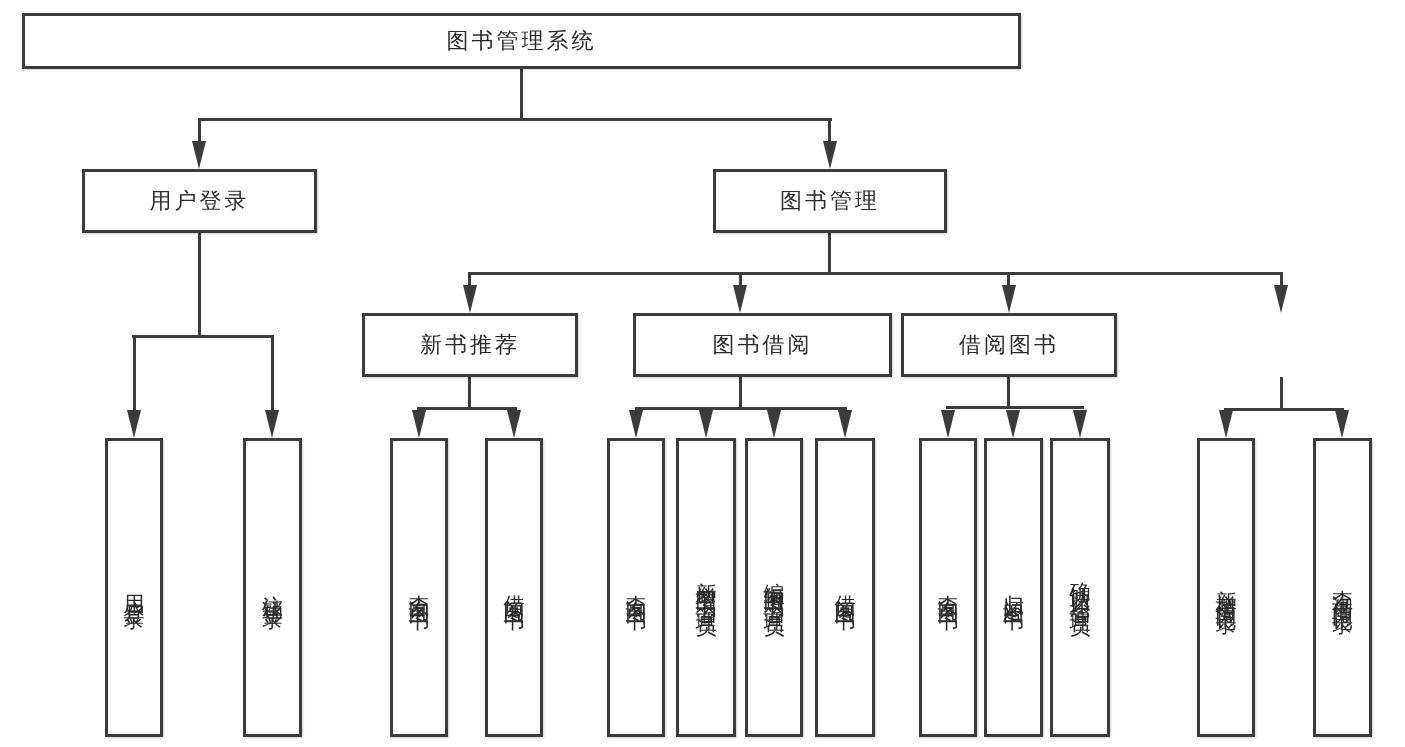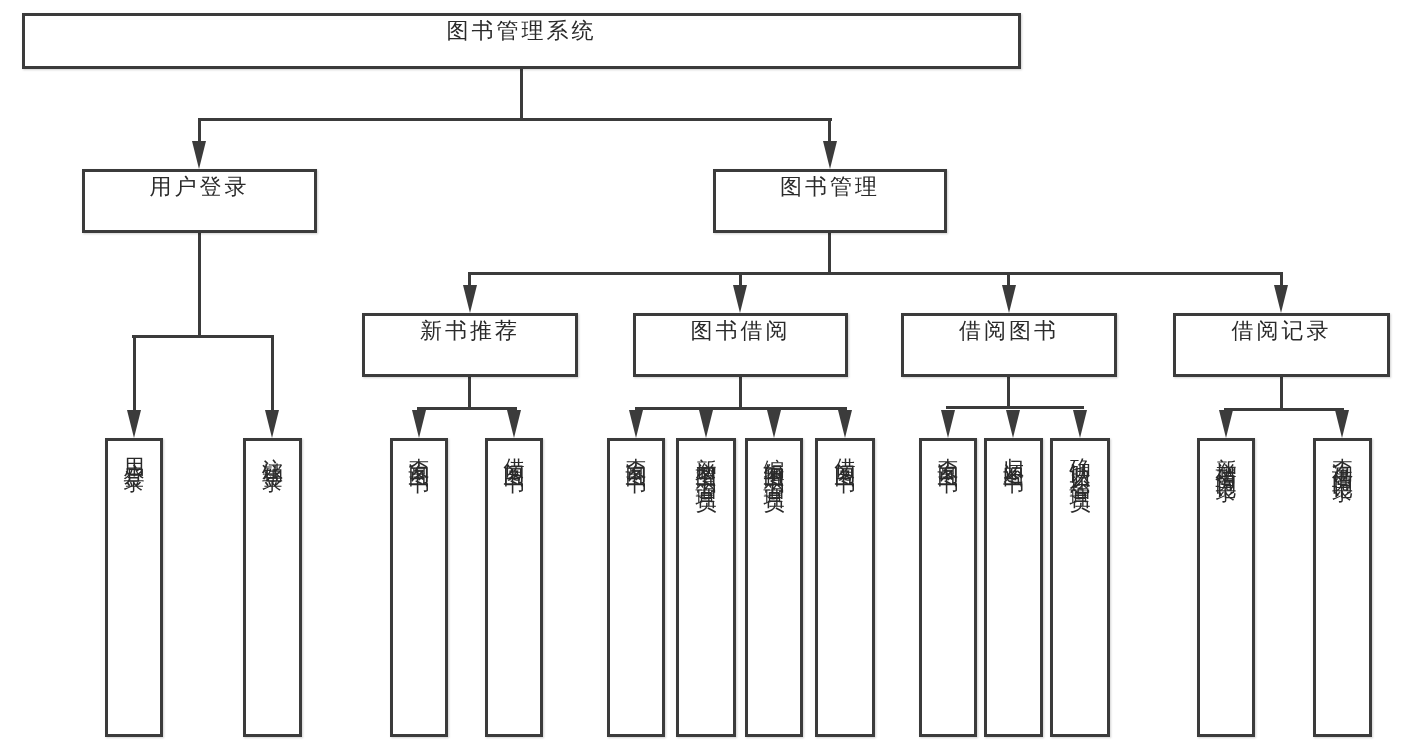--- a/index.html
+++ b/index.html
@@ -2,21 +2,21 @@
 <html><head>
 <meta charset="utf-8">
 <style>
   html,body{margin:0;padding:0;background:#ffffff;}
   .canvas{
     position:relative;width:1405px;height:747px;background:#ffffff;overflow:hidden;
     font-family:"Liberation Sans",sans-serif;color:#2a2a2a;
   }
   .node{
     position:absolute;box-sizing:border-box;background:#ffffff;
-    border:3px solid #3b3b3b;display:flex;justify-content:center;
+    border:3px solid #3b3b3b;display:flex;align-items:center;justify-content:center;
     box-shadow:1px 1px 2px rgba(0,0,0,0.18);z-index:2;
   }
   .hbox span{font-size:22px;letter-spacing:3px;white-space:nowrap;}
   .vbox span{
     writing-mode:vertical-rl;text-orientation:mixed;
     font-size:21px;letter-spacing:5px;line-height:1.05;white-space:nowrap;
   }
   .ln{position:absolute;background:#3b3b3b;z-index:1;}
   .arrow{
     position:absolute;width:0;height:0;z-index:1;
@@ -42,31 +42,28 @@
   </div>
 
   <div class="node hbox" style="left:362px;top:313px;width:216px;height:64px">
     <span>新书推荐</span>
   </div>
 
   <div class="node hbox" style="left:713px;top:169px;width:234px;height:64px">
     <span>图书管理</span>
   </div>
 
-  <div class="node hbox" style="left:633px;top:313px;width:215px;height:64px">
+  <div class="node hbox" style="left:633px;top:313px;width:259px;height:64px">
     <span>图书借阅</span>
   </div>
 
   <div class="node hbox" style="left:901px;top:313px;width:216px;height:64px">
     <span>借阅图书</span>
   </div>
 
-  <div class="node hbox" style="left:1173px;top:313px;width:217px;height:64px">
-    <span>借阅记录</span>
-  </div>
 
   <div class="node vbox" style="left:105px;top:438px;width:58px;height:299px">
     <span>用户登录</span>
   </div>
 
   <div class="node vbox" style="left:243px;top:438px;width:59px;height:299px">
     <span>注销登录</span>
   </div>
 
   <div class="node vbox" style="left:390px;top:438px;width:58px;height:299px">

